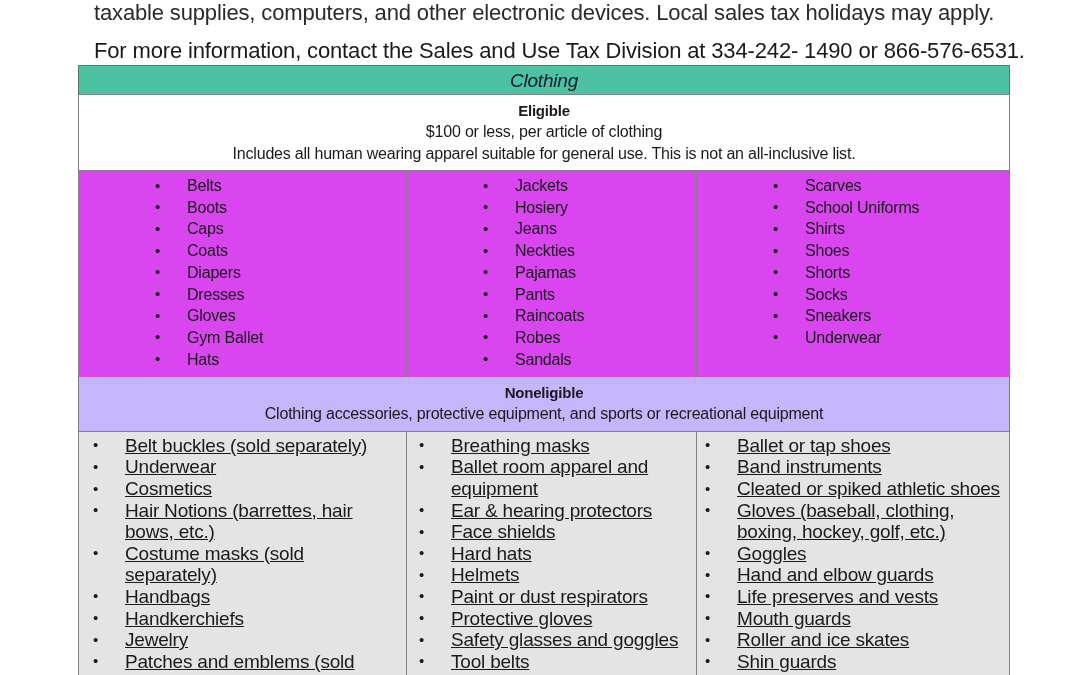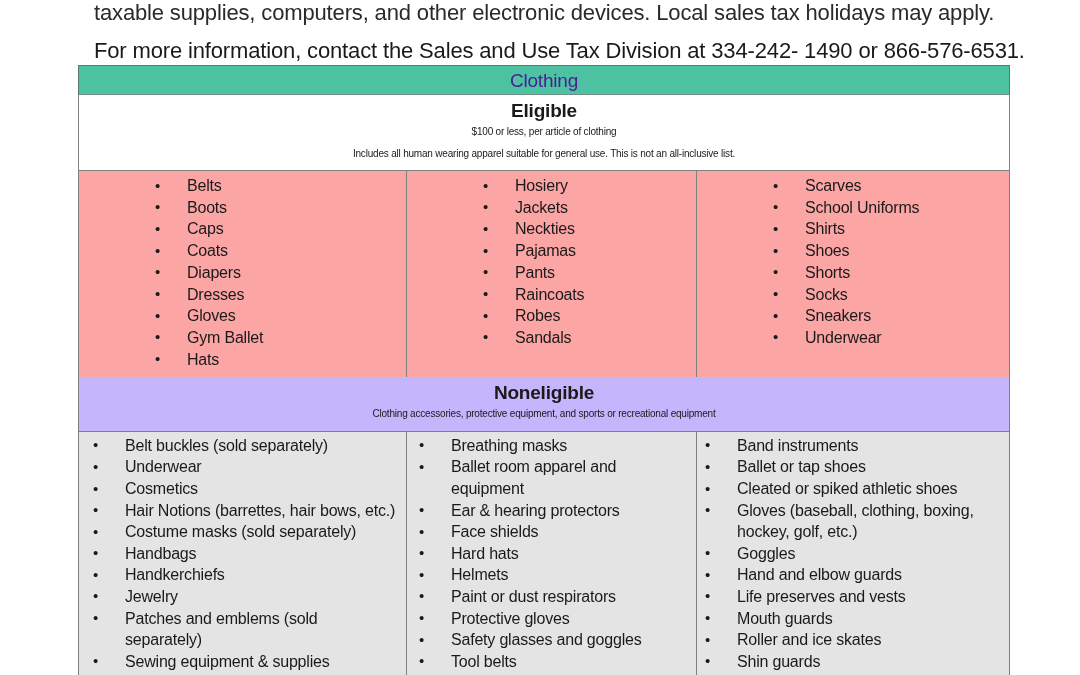--- a/index.html
+++ b/index.html
@@ -49,56 +49,57 @@
     height: 30px;
     display: flex;
     align-items: center;
     justify-content: center;
     margin: -1px -1px 0 -1px;
   }
   .band-title span {
     font-size: 19px;
     line-height: 19px;
     letter-spacing: -0.2px;
-    color: #4c1d95;
+    color: #0f172a;
+    font-style: italic;
   }
 
   .band-sub {
     border-left: 1px solid #808080;
     border-right: 1px solid #808080;
     border-bottom: 1px solid #808080;
     padding: 5px 0 6px 0;
     text-align: center;
     background: #ffffff;
     margin: 0 -1px;
   }
   .band-sub.grey { background: #c4b5fd; }
 
   .band-sub .hd {
-    font-size: 19px;
+    font-size: 15px;
     font-weight: bold;
     line-height: 21px;
     letter-spacing: -0.2px;
     display: block;
   }
   .band-sub .ln {
-    font-size: 10px;
+    font-size: 16px;
     line-height: 21.5px;
     letter-spacing: -0.2px;
     display: block;
   }
 
   .cols {
     display: flex;
     margin: 0 -1px;
     border-left: 1px solid #808080;
     border-right: 1px solid #808080;
   }
   .cols.grey { background: #E4E4E4; }
-  .cols.white { background: #fca5a5; }
+  .cols.white { background: #d946ef; }
 
   .col {
     border-right: 1px solid #808080;
   }
   .col:last-child { border-right: none; }
 
   .col.c1 { width: 328px; }
   .col.c2 { width: 290px; }
   .col.c3 { width: 312px; }
 
@@ -122,26 +123,27 @@
     content: "\2022";
     position: absolute;
     left: 76px;
     top: -0.5px;
     font-size: 15px;
   }
 
   
   .non-list { padding: 3px 0 0 0; }
   .non-list li {
-    font-size: 16px;
+    font-size: 19px;
     line-height: 21.6px;
     letter-spacing: -0.2px;
     position: relative;
     padding-left: 46px;
     padding-right: 8px;
+    text-decoration: underline;
   }
   .non-list li::before {
     content: "\2022";
     position: absolute;
     left: 14px;
     top: -0.5px;
     font-size: 15px;
   }
   .non-list li.justify {
     text-align: justify;
@@ -180,22 +182,23 @@
           <li>Coats</li>
           <li>Diapers</li>
           <li>Dresses</li>
           <li>Gloves</li>
           <li>Gym Ballet</li>
           <li>Hats</li>
         </ul>
     </div>
     <div class="col c2">
       <ul class="eligible-list">
+          <li>Jackets</li>
           <li>Hosiery</li>
-          <li>Jackets</li>
+          <li>Jeans</li>
           <li>Neckties</li>
           <li>Pajamas</li>
           <li>Pants</li>
           <li>Raincoats</li>
           <li>Robes</li>
           <li>Sandals</li>
         </ul>
     </div>
     <div class="col c3">
       <ul class="eligible-list">
@@ -240,22 +243,22 @@
           <li>Hard hats</li>
           <li>Helmets</li>
           <li>Paint or dust respirators</li>
           <li>Protective gloves</li>
           <li>Safety glasses and goggles</li>
           <li>Tool belts</li>
         </ul>
     </div>
     <div class="col c3">
       <ul class="non-list">
+          <li>Ballet or tap shoes</li>
           <li>Band instruments</li>
-          <li>Ballet or tap shoes</li>
           <li>Cleated or spiked athletic shoes</li>
           <li>Gloves (baseball, clothing, boxing, hockey, golf, etc.)</li>
           <li>Goggles</li>
           <li>Hand and elbow guards</li>
           <li>Life preserves and vests</li>
           <li>Mouth guards</li>
           <li>Roller and ice skates</li>
           <li>Shin guards</li>
           <li>Shoulder pads</li>
         </ul>

